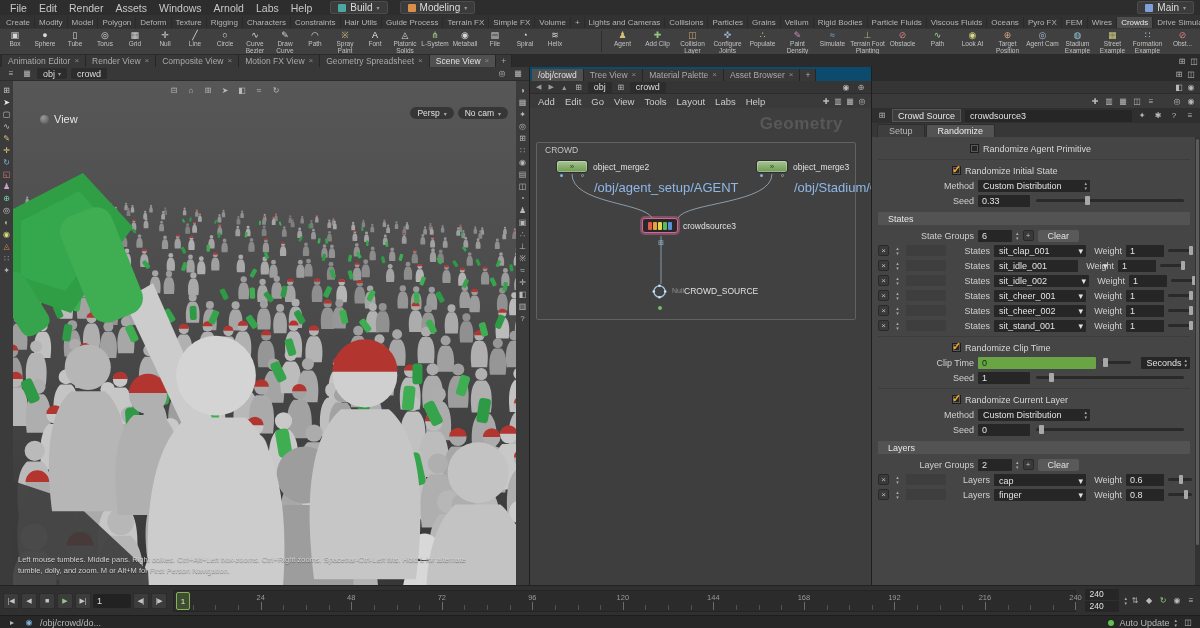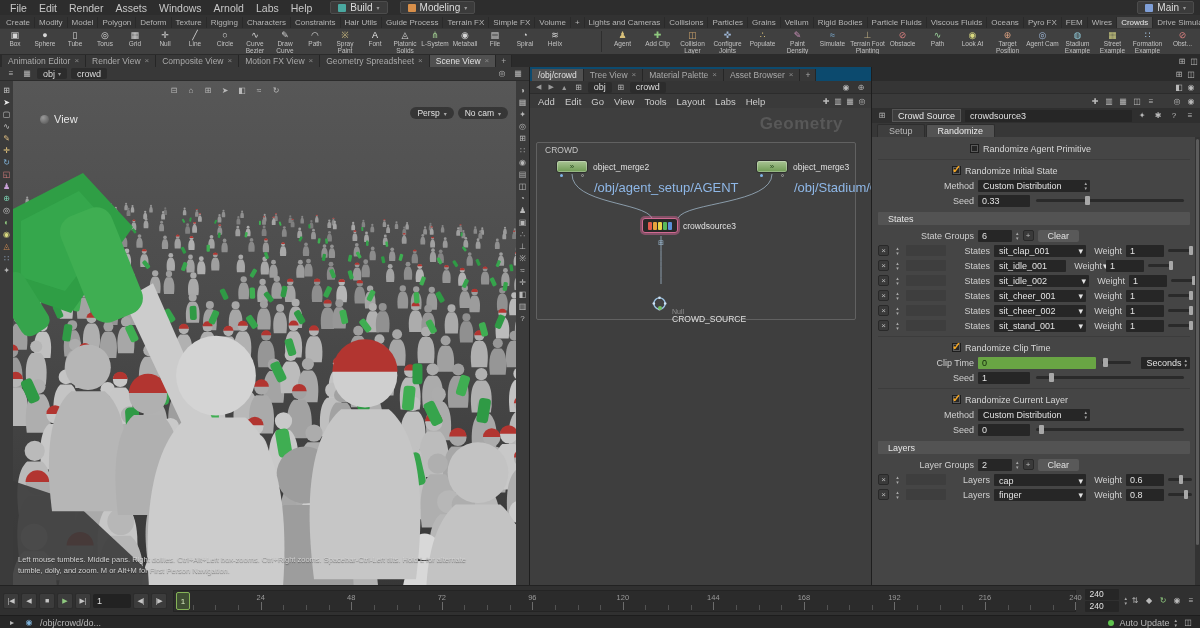--- a/index.html
+++ b/index.html
@@ -62,21 +62,21 @@
 .netbox-label{position:absolute;left:8px;top:2px;font-size:8.5px;color:#c4c4c4;}
 .node{position:absolute;display:flex;align-items:center;gap:5px;}
 .node-label{font-size:8.5px;color:#e0e0e0;white-space:nowrap;}
 .node-sub{position:absolute;font-size:13px;color:#8fb8e8;white-space:nowrap;}
 .om-icon{width:32px;height:13px;border-radius:3px;border:1px solid #2e2e2e;background:linear-gradient(#a9c494,#6d9a52);box-shadow:inset 0 0 0 1px rgba(255,255,255,.28);position:relative;color:#274a20;font-size:8px;line-height:11px;text-align:center;flex:none;}
 .flagdot{position:absolute;width:3px;height:3px;border-radius:50%;background:#7fb2e5;left:3px;bottom:-5px;}
 .flagring{position:absolute;width:3px;height:3px;border-radius:50%;border:1px solid #999;right:3px;bottom:-5px;}
 .crowd-icon{width:36px;height:15px;border-radius:3px;background:#282828;border:1px solid #d06a92;box-shadow:0 0 0 2px rgba(214,100,150,.45);display:flex;align-items:center;justify-content:center;gap:1px;flex:none;}
 .crowd-icon i{width:4px;height:8px;border-radius:1px;display:block;}
 .null-icon{width:15px;height:15px;flex:none;}
-.nlcol{display:flex;flex-direction:column;line-height:1;margin-top:24px;}
+.nlcol{display:flex;flex-direction:row;line-height:1;}
 .node-typelabel{font-size:7px;color:#909090;}
 .node-badge{position:absolute;font-size:7px;color:#9ab8d0;}
 .greendot-sm{position:absolute;width:4px;height:4px;border-radius:50%;background:#6fbf5f;}
 
 .params-pane{width:328px;background:#454545;display:flex;flex-direction:column;font-size:9px;flex:none;}
 .pp-strip1{height:14px;background:#2b2b2b;display:flex;align-items:center;padding:0 3px;}
 .pp-strip2{height:13px;background:#353535;display:flex;align-items:center;padding:0 3px;border-bottom:1px solid #2c2c2c;}
 .pp-strip3{height:14px;background:#3a3a3a;display:flex;align-items:center;padding:0 3px;gap:2px;}
 .pp-head{height:15px;background:#2f2f2f;display:flex;align-items:center;gap:4px;padding:0 4px;}
 .pp-type{font-size:9px;color:#e6e6e6;background:#3d3d3d;border:1px solid #565656;padding:0 5px;height:13px;line-height:12px;white-space:nowrap;}
@@ -2159,21 +2159,21 @@
               </span>
             </div>
             <div class="prow">
               <span class="xbtn">×</span>
               <span class="updn">
                 <span>▴</span>
                 <span>▾</span>
               </span>
               <span class="rowgap"></span>
               <span class="slabel">States</span>
-              <span class="combo" style="width: 72px; gap: 28px;">
+              <span class="combo" style="width: 84px; gap: 28px;">
                 <span>sit_idle_001</span>
                 <span class="spacer"></span>
                 <span>▾</span>
               </span>
               <span class="wlabel">Weight</span>
               <span class="pfield wfield">1</span>
               <span class="mini-slider">
                 <span class="handle" style="left: calc(100% - 3px);"></span>
               </span>
             </div>

